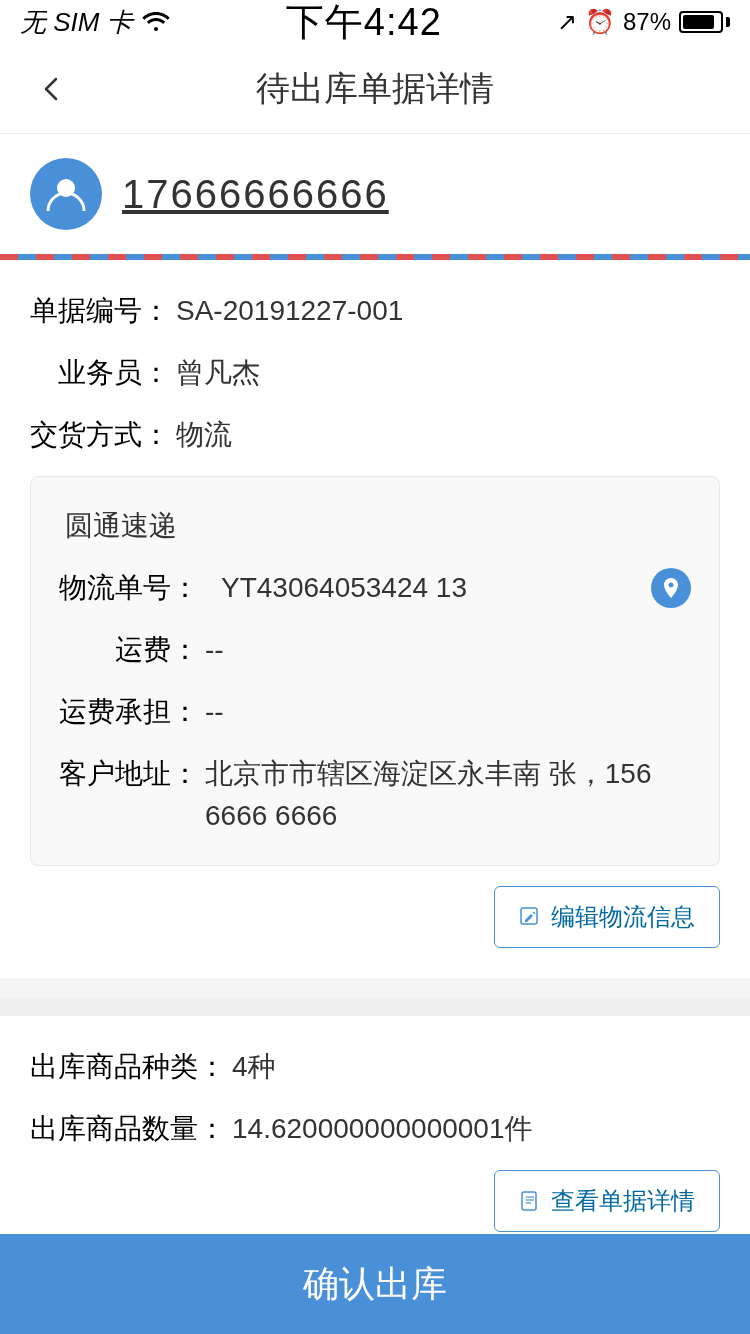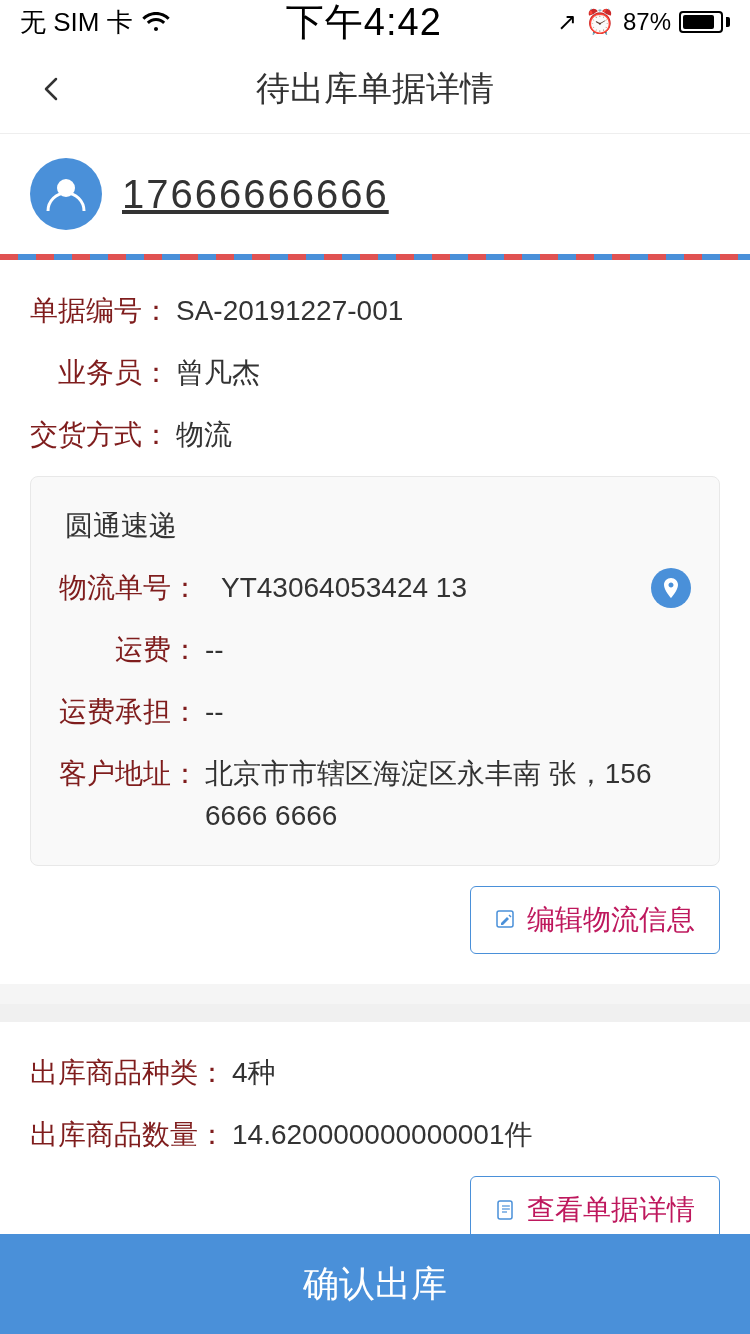--- a/index.html
+++ b/index.html
@@ -23,20 +23,21 @@
       justify-content: space-between;
       padding: 0 20px;
       font-size: 26px;
       color: #000;
     }
     .status-left {
       display: flex;
       align-items: center;
       gap: 8px;
       font-size: 26px;
+      font-style: italic;
     }
     .status-center {
       font-size: 38px;
       font-weight: 500;
       letter-spacing: 1px;
     }
     .status-right {
       display: flex;
       align-items: center;
       gap: 8px;
@@ -156,21 +157,21 @@
       display: flex;
       align-items: flex-start;
       margin-bottom: 20px;
       font-size: 28px;
       line-height: 1.5;
     }
     .info-row:last-child {
       margin-bottom: 0;
     }
     .info-label {
-      color: #7f1d1d;
+      color: #000000;
       min-width: 140px;
       text-align: right;
       flex-shrink: 0;
     }
     .info-value {
       color: #333;
       margin-left: 6px;
       flex: 1;
     }
 
@@ -196,25 +197,25 @@
       align-items: center;
       justify-content: center;
       flex-shrink: 0;
     }
     .location-icon svg {
       width: 24px;
       height: 24px;
     }
     .btn-outline {
       border: 1px solid #4a90d9;
-      color: #be185d;
+      color: #0369a1;
       background: #fff;
       border-radius: 6px;
       padding: 14px 24px;
-      font-size: 28px;
+      font-size: 24px;
       display: flex;
       align-items: center;
       gap: 10px;
       cursor: pointer;
     }
 
     
     .section-divider {
       height: 18px;
       background: #f0f0f0;

